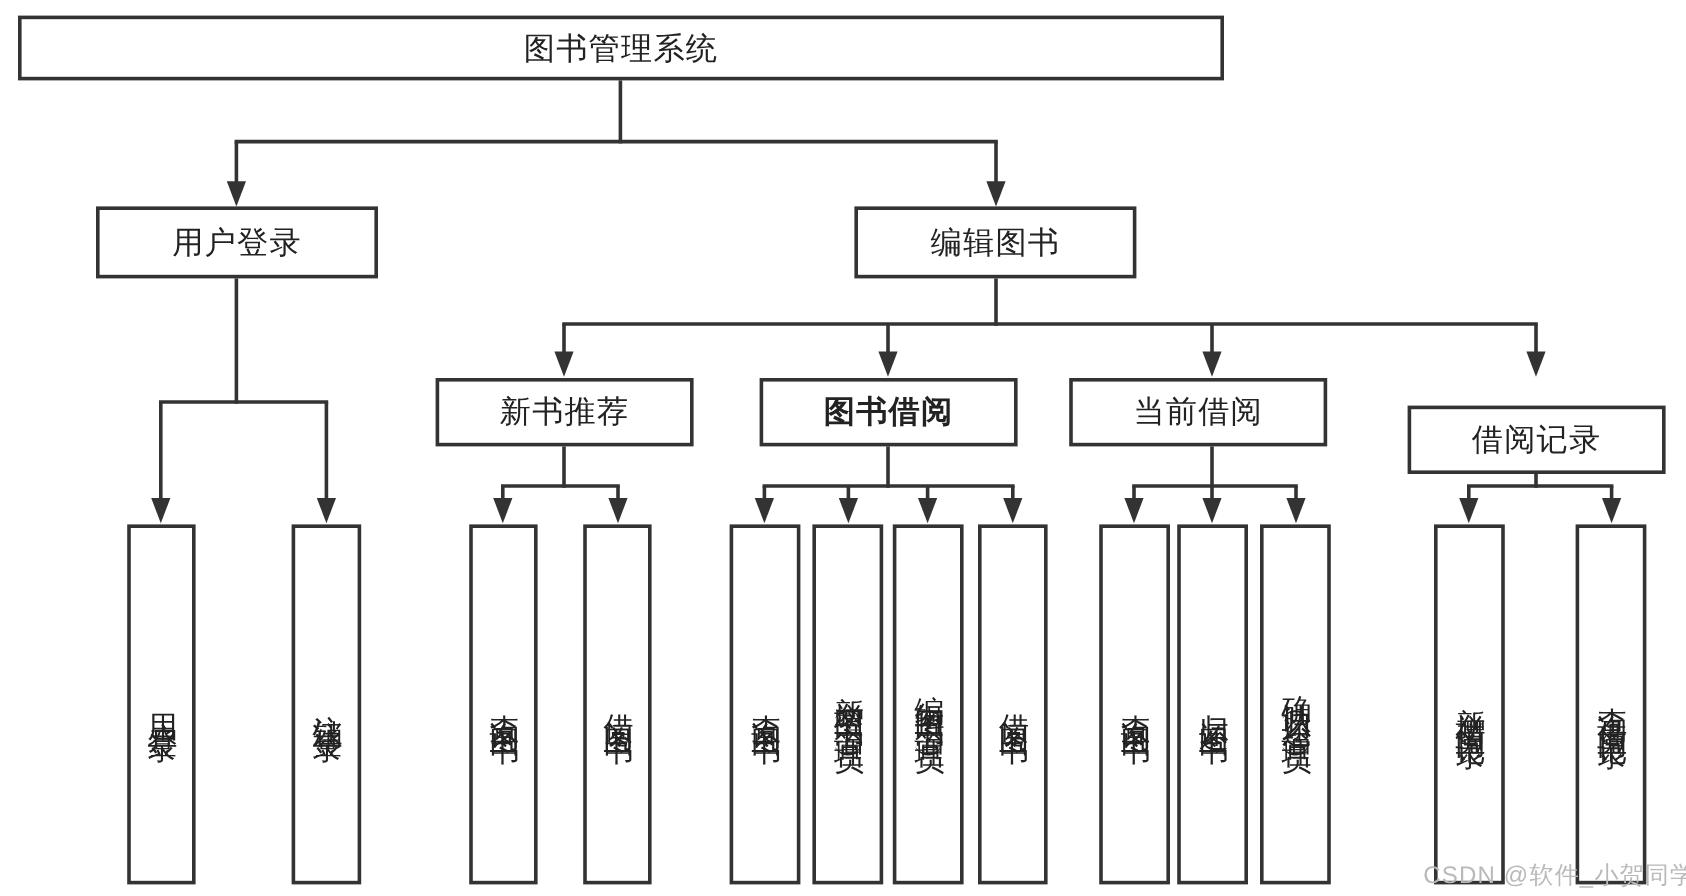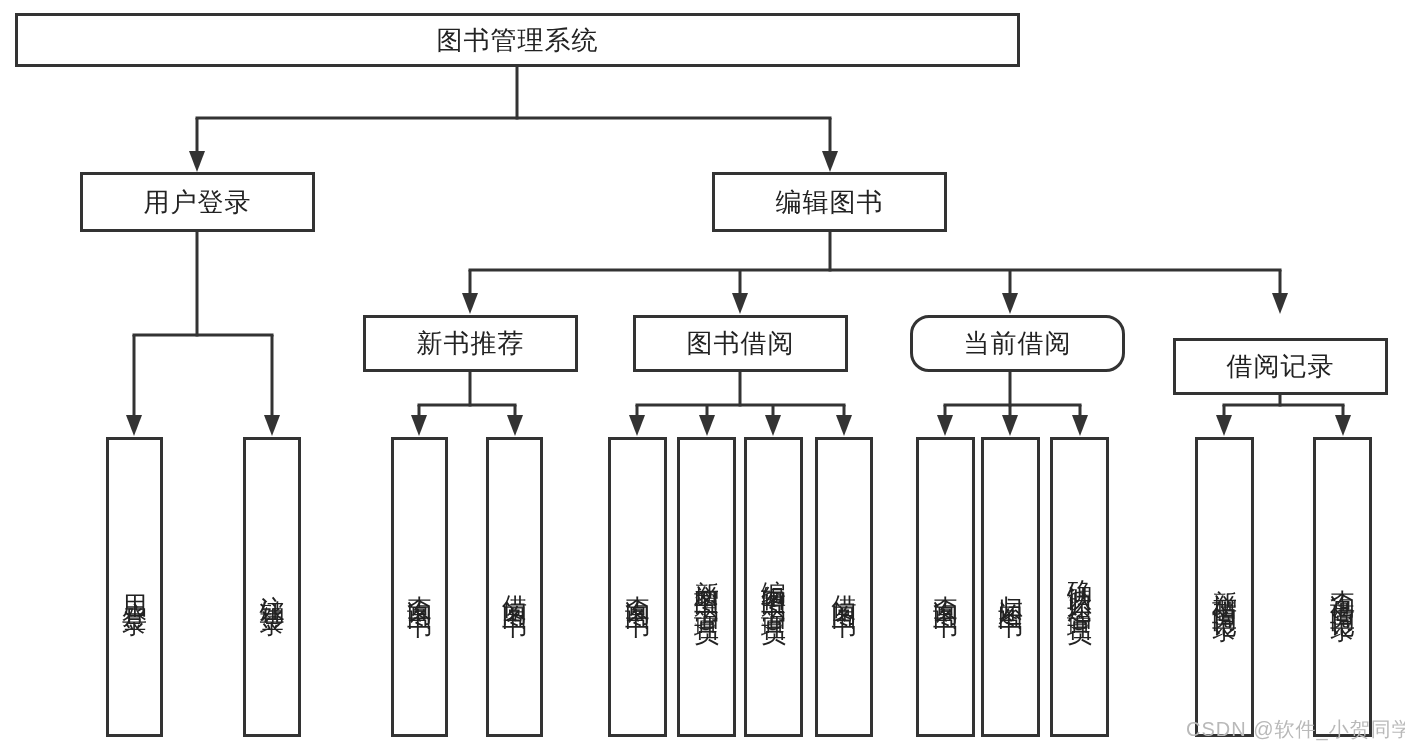--- a/index.html
+++ b/index.html
@@ -30,22 +30,22 @@
     font-size: 26px;
     letter-spacing: 1px;
     z-index: 2;
     white-space: nowrap;
   }
   .node.root    { left: 15px;   top: 13px;  width: 1005px; height: 54px; }
   .node.lv2-a   { left: 80px;   top: 172px; width: 235px;  height: 60px; }
   .node.lv2-b   { left: 712px;  top: 172px; width: 235px;  height: 60px; }
   .node.lv3     { top: 315px; width: 215px; height: 57px; }
   .node.lv3-a   { left: 363px; }
-  .node.lv3-b   { left: 633px; }
-  .node.lv3-c   { left: 910px; border-radius: 19px; }
+  .node.lv3-b   { left: 633px; font-weight: bold; }
+  .node.lv3-c   { left: 891px; }
   .node.lv3-d   { left: 1173px; margin-top: 23px; }
   .leaf {
     position: absolute;
     box-sizing: border-box;
     background: #ffffff;
     border: 3px solid #333333;
     top: 437px;
     height: 300px;
     display: flex;
     align-items: center;

